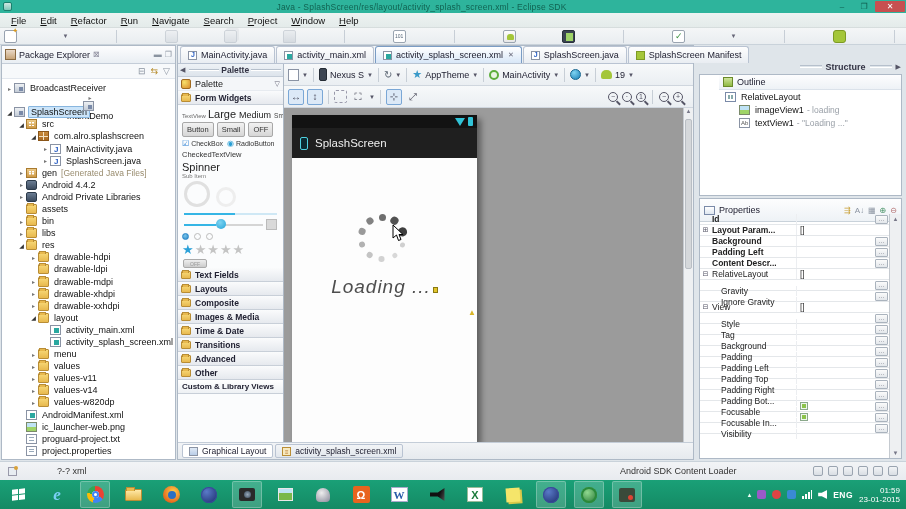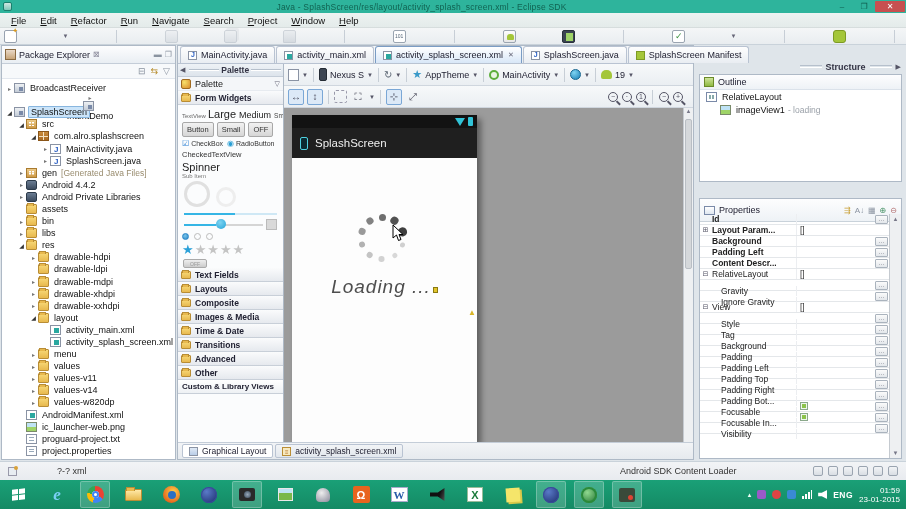--- a/index.html
+++ b/index.html
@@ -196,21 +196,21 @@
   .btab.off{background:linear-gradient(#f2f4f6,#e2e7ed);}
   .btab .bico{width:9px;height:9px;margin-right:4px;border:1px solid #8a93a4;background:linear-gradient(#dfe9f5,#b9cde8);}
   .btab .bico2{width:9px;height:9px;margin-right:4px;border:1px solid #b98d35;background:#f7e9c0;font-size:6px;color:#b9752a;line-height:8px;text-align:center;}
 
   
   .right{left:696px;top:0;width:209px;height:415px;background:#eef1f4;border:none;}
   .structure-head{position:absolute;top:15px;left:0;right:2px;height:13px;display:flex;align-items:center;justify-content:flex-end;gap:4px;}
   .sline{width:22px;height:3px;border-top:1px solid #b6c0cc;border-bottom:1px solid #fff;}
   .structure-lbl{font-size:9px;font-weight:bold;color:#334;}
   .sarrow{font-size:7px;color:#556;margin-right:2px;}
-  .obox{position:absolute;top:29px;left:3px;right:3px;height:108px;background:#fff;border:1px solid #aeb9c6;}
+  .obox{position:absolute;top:29px;left:3px;right:3px;height:122px;background:#fff;border:1px solid #aeb9c6;padding-left:19px;}
   .obox-head{height:15px;display:flex;align-items:center;padding:0 4px;background:linear-gradient(#fdfdfe,#eef2f6);border-bottom:1px solid #dbe2ea;font-size:9px;color:#223;}
   .oico{width:10px;height:10px;margin-right:4px;background:linear-gradient(#cfe49a,#8fb942);border:1px solid #6a8a2a;}
   .orow{display:flex;align-items:center;height:13px;padding-left:6px;white-space:nowrap;}
   .olbl{font-size:9px;color:#111;margin-left:2px;}
   .osuf{font-size:8.5px;color:#9aa0a8;margin-left:3px;}
   .ico-relativelayout{background:#fff;border:1px solid #7a8aa8;}
   .ico-relativelayout::after{content:"";position:absolute;left:2px;top:2px;right:2px;bottom:2px;border-left:2px solid #8aa;border-right:2px solid #8aa;}
   .ico-imageview{background:linear-gradient(#bfe3f5 45%,#9fd468 45%);border:1px solid #7a8a6a;}
   .ico-textview{background:#fff;border:1px solid #8a93a4;}
   .ico-textview::after{content:"Ab";position:absolute;left:1px;top:1px;font-size:6px;color:#555;}
@@ -766,20 +766,25 @@
         <div id="outline-tree">
             <div class="orow" style="padding-left: 6px;">
               <div class="ico ico-relativelayout"></div>
               <div class="olbl">RelativeLayout</div>
             </div>
             <div class="orow" style="padding-left: 20px;">
               <div class="ico ico-imageview"></div>
               <div class="olbl">imageView1</div>
               <div class="osuf">- loading</div>
             </div>
+            <div class="orow" style="padding-left: 20px;">
+              <div class="ico ico-textview"></div>
+              <div class="olbl">textView1</div>
+              <div class="osuf">- "Loading ..."</div>
+            </div>
           </div>
       </div>
 
       <div class="pbox">
         <div class="pbox-head">
           <span class="pico"></span>
           <span>Properties</span>
           <span class="ph-icons">
             <span class="g1">⇶</span>
             <span>A↓</span>

